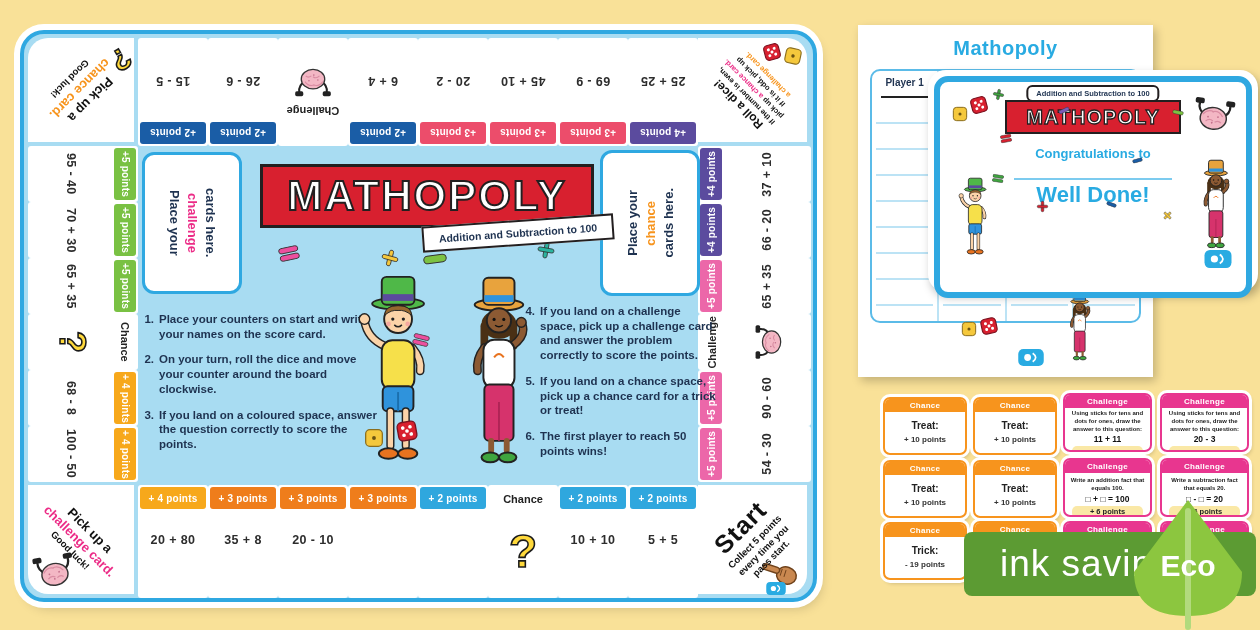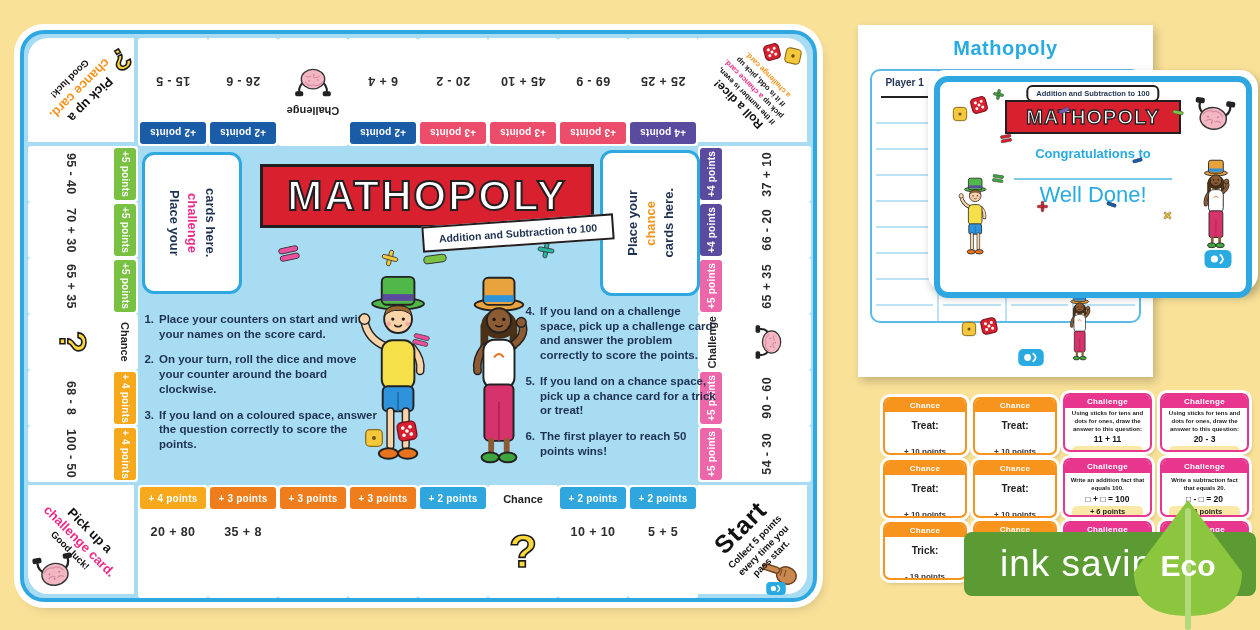--- a/index.html
+++ b/index.html
@@ -10,21 +10,21 @@
   .board{position:absolute;left:20px;top:30px;width:789px;height:564px;background:#A8DCF2;
          border:4px solid #2FA8E1;border-radius:24px;
          box-shadow:0 0 0 6px #fff,4px 6px 12px rgba(0,0,0,.18);z-index:1}
   .sp{position:absolute;background:#fff;border-radius:3px;display:flex;padding:2px;overflow:hidden}
   .sp-t{top:4px;width:66px;height:104px;flex-direction:column}
   .sp-b{top:451px;width:66px;height:109px;flex-direction:column}
   .sp-l{left:4px;width:106px;height:52px}
   .sp-r{left:674px;width:109px;height:52px}
   .expr{font-weight:bold;font-size:12.5px;color:#2d2d2d;letter-spacing:.4px}
   .exprbox{flex:1;display:flex;align-items:center;justify-content:center}
-  .exprbox-b{flex:1;display:flex;align-items:flex-start;justify-content:center;padding-top:16px}
+  .exprbox-b{flex:1;display:flex;align-items:flex-start;justify-content:center;padding-top:24px}
   .pts{color:#fff;font-weight:bold;font-size:10px;border-radius:3px;display:flex;
        align-items:center;justify-content:center;letter-spacing:.2px}
   .pts-h{height:22px}
   .pts-vl{width:22px;margin-left:2px}
   .pts-vr{width:22px;margin-right:2px}
   .flip{transform:rotate(180deg)}
   .vcw{writing-mode:vertical-lr;display:inline-block}
   .vccw{writing-mode:vertical-rl;display:inline-block;transform:rotate(180deg)}
   .c-navy{background:#1A5DA6}.c-crimson{background:#EC4D6B}.c-purple{background:#5B4B9E}
   .c-green{background:#79C143}.c-orange{background:#F7A81B}.c-orange2{background:#EF7D1B}
@@ -78,36 +78,36 @@
         box-shadow:3px 5px 10px rgba(0,0,0,.28);padding:6px;box-sizing:border-box;z-index:3}
   .cert-frame{position:relative;height:100%;border:6px solid #2FA8E1;border-radius:14px;background:#fff}
   .cert-pill{position:absolute;top:3px;left:50%;transform:translateX(-50%);background:#fff;
              border:2px solid #231F20;border-radius:6px;font-size:7.5px;font-weight:bold;color:#1E3250;
              padding:2px 8px;white-space:nowrap;z-index:2}
   .cert-banner{position:absolute;top:18px;left:50%;transform:translateX(-50%);width:172px;height:30px;
                background:#D8202F;border:2.5px solid #231F20;display:flex;align-items:center;justify-content:center}
   .cert-banner span{font-size:20px;font-weight:bold;color:#fff;-webkit-text-stroke:1.3px #231F20;letter-spacing:1px}
   .cert-congrats{position:absolute;top:64px;width:100%;text-align:center;font-size:13px;font-weight:bold;color:#29ABE2}
   .cert-nameline{position:absolute;top:96px;left:74px;right:74px;border-bottom:2px solid #7CCBEF}
-  .cert-name{position:absolute;top:100px;width:100%;text-align:center;font-size:22px;font-weight:normal;color:#29ABE2}
+  .cert-name{position:absolute;top:100px;width:100%;text-align:center;font-size:22px;font-weight:bold;color:#29ABE2}
   .cert-ds{position:absolute;top:140px;width:100%;display:flex;justify-content:center;gap:8px;
            align-items:flex-end;font-size:11px;font-weight:bold;color:#29ABE2}
   .cert-line{display:inline-block;border-bottom:2px solid #7CCBEF;height:10px}
   .w60{width:58px}.w70{width:72px}
   
   .pcard{position:absolute;background:#fff;border-radius:7px;overflow:hidden;z-index:1;
          box-shadow:0 0 0 3px #fff,2px 3px 4px rgba(0,0,0,.22);display:flex;flex-direction:column}
   .pc-or{border:2px solid #F7941D}
   .pc-pk{border:2px solid #E8368F}
   .pc-head{height:13px;display:flex;align-items:center;justify-content:center;color:#fff;
            font-size:8px;font-weight:bold;letter-spacing:.3px;flex:0 0 auto}
   .pc-head-or{background:#F7941D}
   .pc-head-pk{background:#E8368F}
   .pc-title{font-size:10px;font-weight:bold;color:#222;text-align:center;margin-top:8px}
-  .pc-pts{font-size:8px;font-weight:bold;color:#333;text-align:center;margin-top:16px}
+  .pc-pts{font-size:8px;font-weight:bold;color:#333;text-align:center;margin-top:4px}
   .pc-body{font-size:6px;font-weight:bold;color:#222;text-align:center;line-height:1.3;padding:2px 4px 0}
   .pc-expr{font-size:8.5px;font-weight:bold;color:#111;text-align:center;margin-top:1px}
   .pc-pill{margin:2px 7px 0;background:#FAE8A6;border-radius:5px;font-size:7.5px;font-weight:bold;
            color:#222;text-align:center;padding:1.5px 0}
   
   .eco-bar{position:absolute;left:964px;top:532px;width:292px;height:64px;background:#5C9B33;
            border-radius:8px;display:flex;align-items:center;padding-left:36px;box-sizing:border-box;
            z-index:4;color:#fff;font-size:37px;letter-spacing:1px}
   .eco-leaf{position:absolute;left:1128px;top:498px;width:120px;height:134px;z-index:5}
 </style>
@@ -418,20 +418,23 @@
       </div>
   </div>
   <div class="sp sp-b" style="left:184px">
     <div class="pts pts-h c-orange2">+ 3 points</div>
     <div class="exprbox-b">
         <span class="expr">35 + 8</span>
       </div>
   </div>
   <div class="sp sp-b" style="left:254px">
     <div class="pts pts-h c-orange2">+ 3 points</div>
+    <div class="exprbox-b">
+        <span class="expr">20 - 10</span>
+      </div>
   </div>
   <div class="sp sp-b" style="left:324px">
     <div class="pts pts-h c-orange2">+ 3 points</div>
   </div>
   <div class="sp sp-b" style="left:394px">
     <div class="pts pts-h c-sky">+ 2 points</div>
   </div>
   <div class="sp sp-b" style="left:464px">
     <span class="cl" style="text-align:center;margin-top:6px">Chance</span>
     <div class="exprbox">

